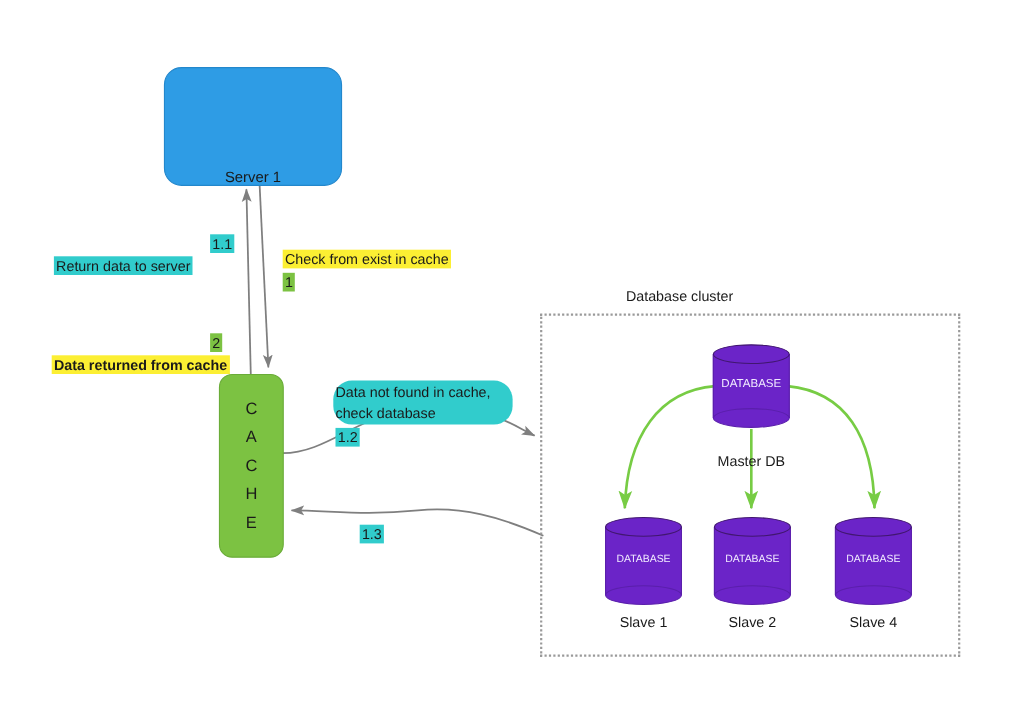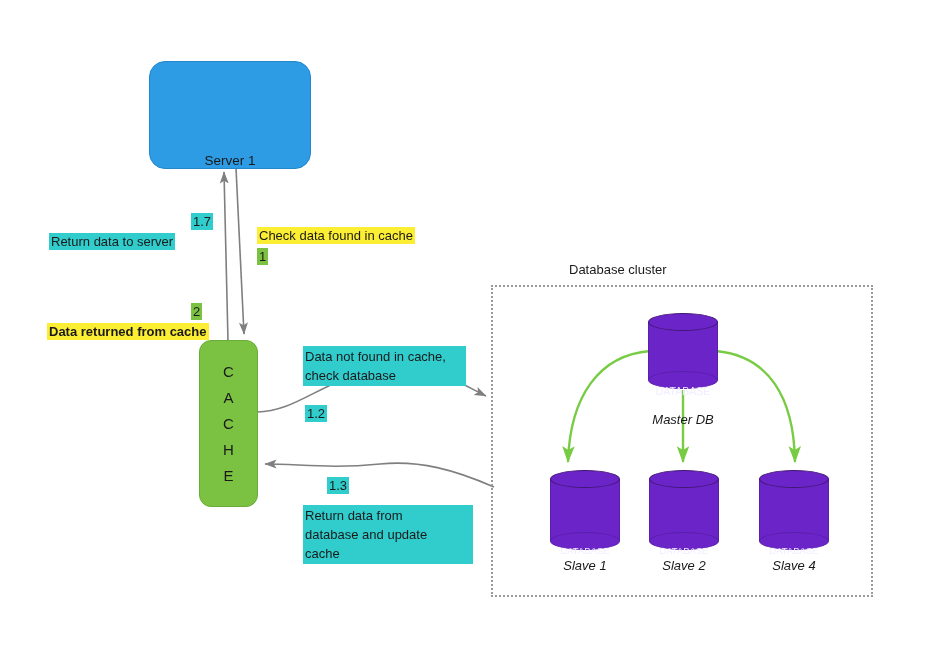--- a/index.html
+++ b/index.html
@@ -124,21 +124,20 @@
     border-radius: 50%;
     box-sizing: border-box;
   }
   .cyl .cyl-text {
     position: absolute;
     left: 0;
     width: 100%;
     text-align: center;
     color: #f2ecff;
     z-index: 3;
-    margin-top: 42px;
   }
 
   .cyl-master {
     left: 648px;
     top: 313px;
     width: 70px;
     height: 76px;
   }
   .cyl-master .cyl-text {
     top: 30px;
@@ -156,21 +155,20 @@
   .slave-1 { left: 550px; }
   .slave-2 { left: 649px; }
   .slave-3 { left: 759px; }
 
   .node-caption {
     position: absolute;
     font-size: 13px;
     color: #1a1a1a;
     text-align: center;
     white-space: nowrap;
-    font-style: italic;
   }
   .caption-master {
     left: 623px;
     top: 412px;
     width: 120px;
     z-index: 4;
   }
   .caption-slave { top: 558px; width: 110px; }
   .caption-slave-1 { left: 530px; }
   .caption-slave-2 { left: 629px; }
@@ -193,22 +191,22 @@
   .hl-cyan { background: #31CCCC; }
   .hl-yellow { background: #FCEF33; }
   .hl-green { background: #7CC242; }
 
   .lbl-ret-server-num { left: 189px; top: 192px; }
   .lbl-ret-server     { left: 47px;  top: 212px; }
   .lbl-check-cache    { left: 255px; top: 206px; }
   .lbl-check-num      { left: 255px; top: 227px; }
   .lbl-from-cache-num { left: 189px; top: 282px; }
   .lbl-from-cache     { left: 45px;  top: 302px; font-weight: bold; }
-  .lbl-notfound       { left: 303px; top: 346px; width: 163px; }
-  .lbl-notfound-num   { left: 303px; top: 384px; text-align: right; }
+  .lbl-notfound       { left: 303px; top: 346px; width: 163px; border-radius: 17px; }
+  .lbl-notfound-num   { left: 303px; top: 368px; text-align: right; }
   .lbl-return-db-num  { left: 325px; top: 456px; }
   .lbl-return-db      { left: 303px; top: 505px; width: 170px; }
 </style>
 </head>
 <body>
 
 <div id="canvas">
 
   <svg id="edges" viewBox="0 0 935 658" xmlns="http://www.w3.org/2000/svg">
     <defs>
@@ -276,28 +274,28 @@
 
   <div class="cyl cyl-slave slave-3">
     <div class="body"></div>
     <div class="bottom"></div>
     <div class="top"></div>
     <div class="cyl-text">DATABASE</div>
   </div>
   <div class="node-caption caption-slave caption-slave-3">Slave 4</div>
 
   <div class="hl lbl-ret-server-num">
-    <span class="chip hl-cyan">1.7</span>
+    <span class="chip hl-cyan">1.1</span>
   </div>
   <div class="hl lbl-ret-server">
     <span class="chip hl-cyan">Return data to server</span>
   </div>
 
   <div class="hl lbl-check-cache">
-    <span class="chip hl-yellow">Check data found in cache</span>
+    <span class="chip hl-yellow">Check from exist in cache</span>
   </div>
   <div class="hl lbl-check-num">
     <span class="chip hl-green">1</span>
   </div>
 
   <div class="hl lbl-from-cache-num">
     <span class="chip hl-green">2</span>
   </div>
   <div class="hl lbl-from-cache">
     <span class="chip hl-yellow">Data returned from cache</span>
@@ -305,17 +303,14 @@
 
   <div class="hl lbl-notfound hl-cyan">Data not found in cache,
 check database</div>
   <div class="hl lbl-notfound-num">
     <span class="chip hl-cyan">1.2</span>
   </div>
 
   <div class="hl lbl-return-db-num">
     <span class="chip hl-cyan">1.3</span>
   </div>
-  <div class="hl lbl-return-db hl-cyan">Return data from
-database and update
-cache</div>
 
 </div>
 
 </body></html>

